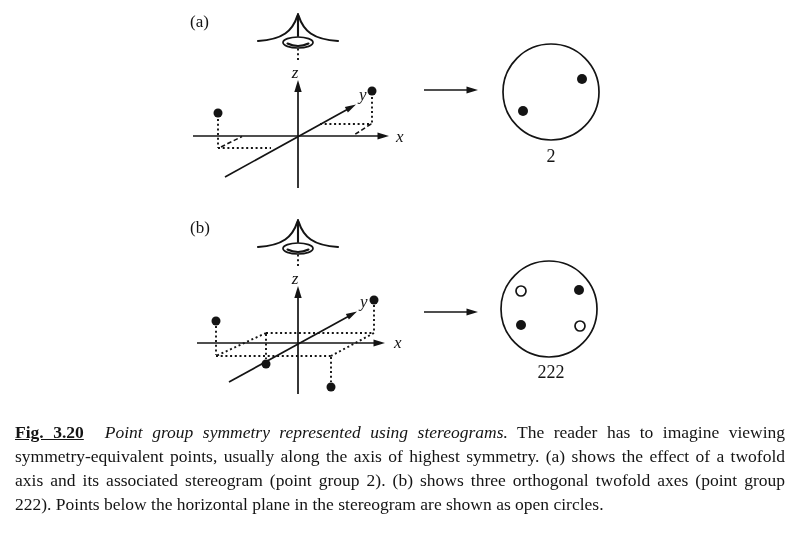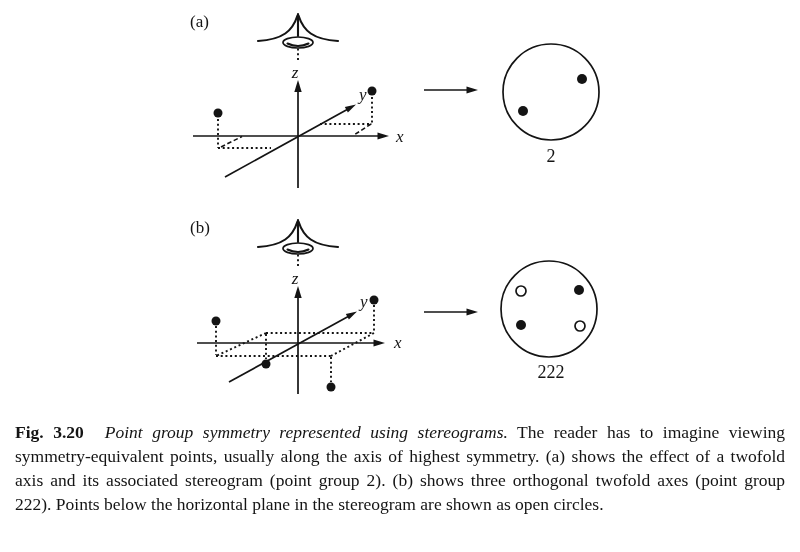--- a/index.html
+++ b/index.html
@@ -13,21 +13,21 @@
   .eyethin{stroke:#141414;stroke-width:1.7;fill:#ffffff;}
   .fillink{fill:#141414;stroke:none;}
   .openpt{fill:#ffffff;stroke:#141414;stroke-width:1.7;}
   .ring{fill:none;stroke:#141414;stroke-width:1.7;}
   text{font-family:"Liberation Serif", serif;fill:#141414;}
   .lbl{font-size:17px;}
   .math{font-size:17px;font-style:italic;}
   .sym{font-size:18px;text-anchor:middle;}
   .caption{position:absolute;top:420px;left:15px;width:770px;margin:0;
            font-size:17.5px;line-height:24.1px;text-align:justify;}
-  .caption b{font-weight:bold;margin-right:21px;}
+  .caption b{font-weight:bold;margin-right:21px;text-decoration:underline;}
 </style>
 </head>
 <body>
 
 <div class="page">
 
   <svg width="800" height="418" viewBox="0 0 800 418">
 
     <g>
       <text x="190" y="27" class="lbl">(a)</text>

